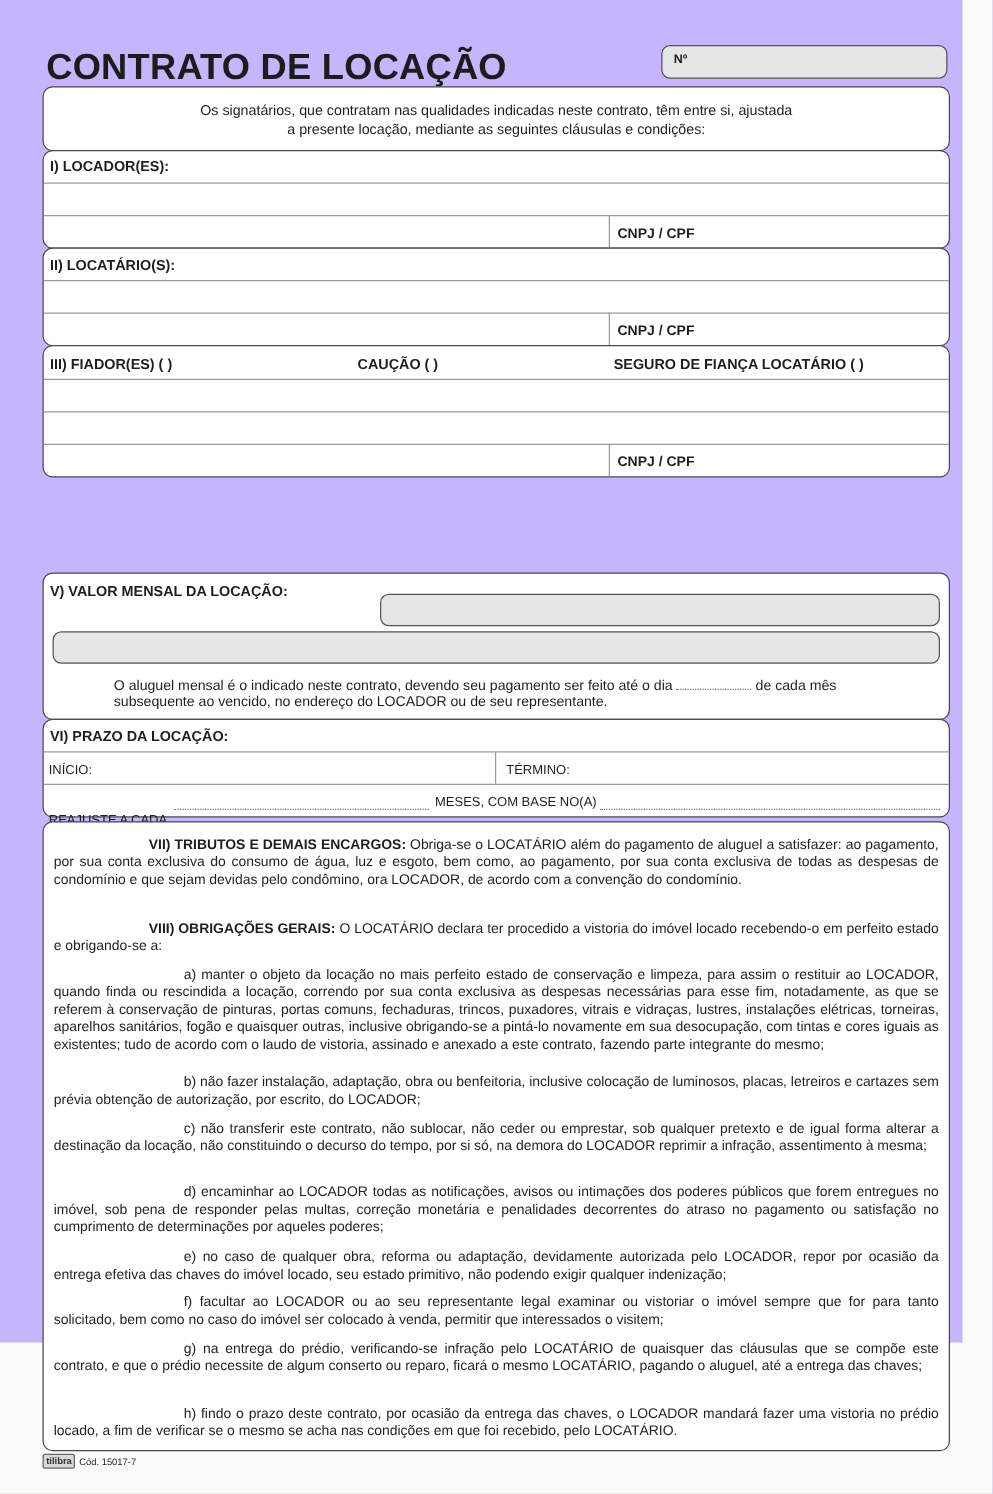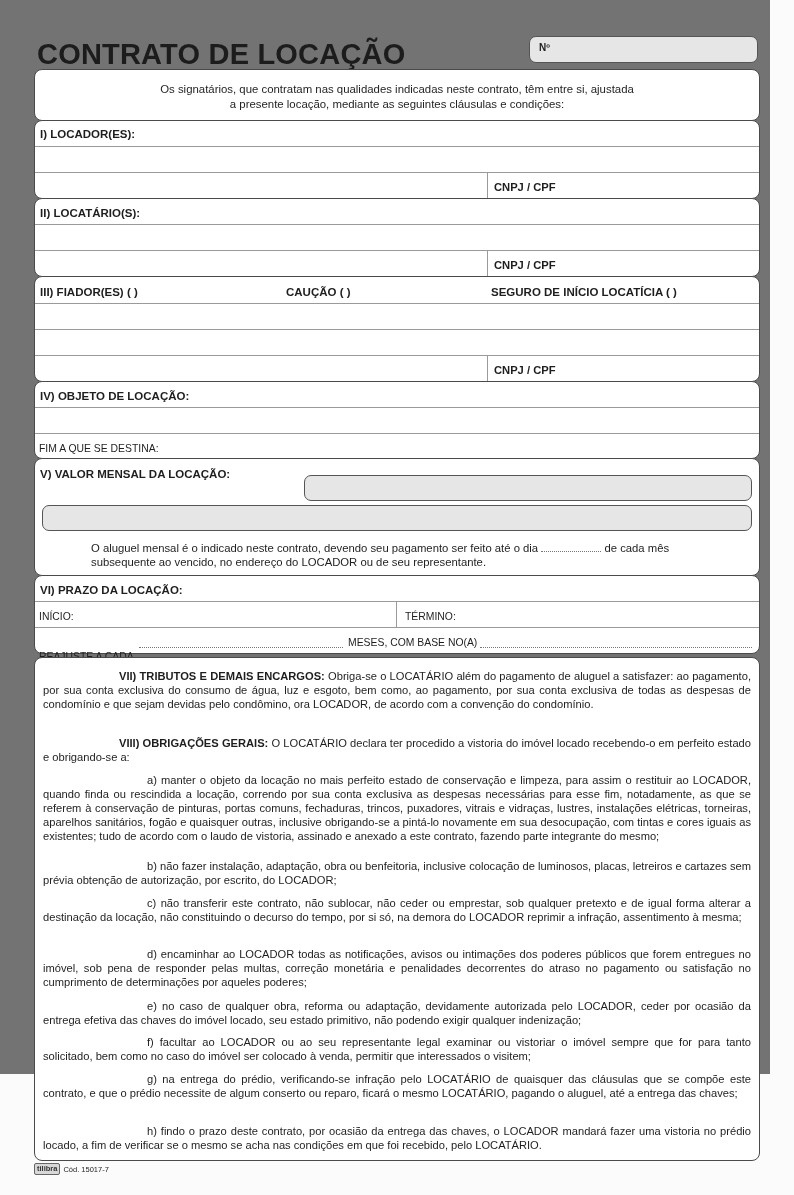--- a/index.html
+++ b/index.html
@@ -2,21 +2,21 @@
 <html><head>
 <meta charset="utf-8">
 <style>
   html, body { margin:0; padding:0; }
   body {
     width:794px; height:1195px; position:relative; overflow:hidden;
     background:#fbfbfb;
     font-family:"Liberation Sans", sans-serif; color:#1e1e1e;
   }
   .page {
-    position:absolute; left:0; top:0; width:770px; height:1074px; background:#737373;
+    position:absolute; left:0; top:0; width:770px; height:1074px; background:#c4b5fd;
   }
   .abs { position:absolute; }
   .title {
     left:37px; top:38px; font-size:29px; font-weight:bold; letter-spacing:0.2px;
     color:#1c1c1c; white-space:nowrap;
   }
   .numbox {
     left:529px; top:36px; width:229px; height:27px; border:1.5px solid #555;
     border-radius:7px; background:#e6e6e6; box-sizing:border-box;
   }
@@ -81,34 +81,28 @@
     <span class="hdr" style="top:8px;">II) LOCATÁRIO(S):</span>
     <div class="row" style="top:25px;height:26px;"></div>
     <div class="row" style="top:51px;height:26px;"></div>
     <div class="vsplit" style="left:452px;top:51px;height:26px;"></div>
     <span class="cnpj" style="left:459px;top:60px;">CNPJ / CPF</span>
   </div>
 
   <div class="abs box" style="top:276px;height:106px;">
     <span class="hdr" style="top:9px;">III) FIADOR(ES)  (   )</span>
     <span class="hdr" style="top:9px;left:251px;">CAUÇÃO  (   )</span>
-    <span class="hdr" style="top:9px;left:456px;">SEGURO DE INÍCIO LOCATÍCIA  (   )</span>
+    <span class="hdr" style="top:9px;left:456px;">SEGURO DE FIANÇA LOCATÁRIO  (   )</span>
     <div class="row" style="top:26px;height:26px;"></div>
     <div class="row" style="top:52px;height:26px;"></div>
     <div class="row" style="top:78px;height:26px;"></div>
     <div class="vsplit" style="left:452px;top:78px;height:26px;"></div>
     <span class="cnpj" style="left:459px;top:87px;">CNPJ / CPF</span>
   </div>
 
-  <div class="abs box" style="top:381px;height:78px;">
-    <span class="hdr" style="top:8px;">IV) OBJETO DE LOCAÇÃO:</span>
-    <div class="row" style="top:25px;height:26px;"></div>
-    <div class="row" style="top:51px;height:25px;"></div>
-    <span class="lbl" style="left:4px;top:61px;">FIM A QUE SE DESTINA:</span>
-  </div>
 
   <div class="abs box" style="top:458px;height:118px;">
     <span class="hdr" style="top:9px;">V) VALOR MENSAL DA LOCAÇÃO:</span>
     <div class="gray" style="left:269px;top:16px;width:448px;height:26px;"></div>
     <div class="gray" style="left:7px;top:46px;width:710px;height:26px;"></div>
     <div class="vtext" style="top:82px;">
       <span>O aluguel mensal é o indicado neste contrato, devendo seu pagamento ser feito até o dia</span>
       <span class="dots" style="width:60px;"></span>
       <span>de cada mês</span>
     </div>
@@ -143,21 +137,21 @@
     <div class="clause" style="top:201px;">
       <span class="indent2"></span><span>b) não fazer instalação, adaptação, obra ou benfeitoria, inclusive colocação de luminosos, placas, letreiros e cartazes sem prévia obtenção de autorização, por escrito, do LOCADOR;</span>
     </div>
     <div class="clause" style="top:238px;">
       <span class="indent2"></span><span>c) não transferir este contrato, não sublocar, não ceder ou emprestar, sob qualquer pretexto e de igual forma alterar a destinação da locação, não constituindo o decurso do tempo, por si só, na demora do LOCADOR reprimir a infração, assentimento à mesma;</span>
     </div>
     <div class="clause" style="top:289px;">
       <span class="indent2"></span><span>d) encaminhar ao LOCADOR todas as notificações, avisos ou intimações dos poderes públicos que forem entregues no imóvel, sob pena de responder pelas multas, correção monetária e penalidades decorrentes do atraso no pagamento ou satisfação no cumprimento de determinações por aqueles poderes;</span>
     </div>
     <div class="clause" style="top:341px;">
-      <span class="indent2"></span><span>e) no caso de qualquer obra, reforma ou adaptação, devidamente autorizada pelo LOCADOR, ceder por ocasião da entrega efetiva das chaves do imóvel locado, seu estado primitivo, não podendo exigir qualquer indenização;</span>
+      <span class="indent2"></span><span>e) no caso de qualquer obra, reforma ou adaptação, devidamente autorizada pelo LOCADOR, repor por ocasião da entrega efetiva das chaves do imóvel locado, seu estado primitivo, não podendo exigir qualquer indenização;</span>
     </div>
     <div class="clause" style="top:377px;">
       <span class="indent2"></span><span>f) facultar ao LOCADOR ou ao seu representante legal examinar ou vistoriar o imóvel sempre que for para tanto solicitado, bem como no caso do imóvel ser colocado à venda, permitir que interessados o visitem;</span>
     </div>
     <div class="clause" style="top:414px;">
       <span class="indent2"></span><span>g) na entrega do prédio, verificando-se infração pelo LOCATÁRIO de quaisquer das cláusulas que se compõe este contrato, e que o prédio necessite de algum conserto ou reparo, ficará o mesmo LOCATÁRIO, pagando o aluguel, até a entrega das chaves;</span>
     </div>
     <div class="clause" style="top:466px;">
       <span class="indent2"></span><span>h) findo o prazo deste contrato, por ocasião da entrega das chaves, o LOCADOR mandará fazer uma vistoria no prédio locado, a fim de verificar se o mesmo se acha nas condições em que foi recebido, pelo LOCATÁRIO.</span>
     </div>

